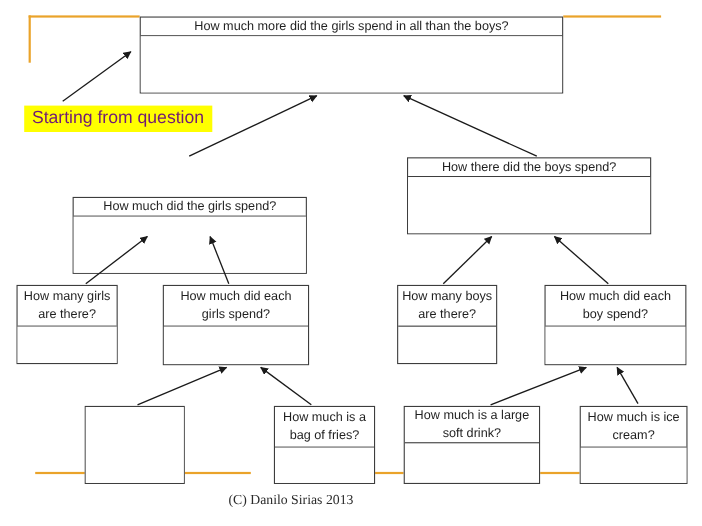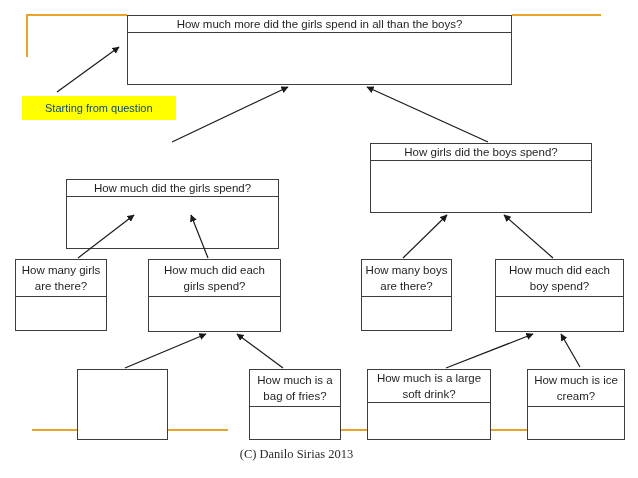--- a/index.html
+++ b/index.html
@@ -15,25 +15,25 @@
   }
   .box .title{
     border-bottom:1px solid #3d3d3d;display:flex;align-items:center;justify-content:center;
     text-align:center;font-size:11.5px;line-height:16px;padding:0 3px;color:#1f1f1f;
   }
   .t-one{height:16px;}
   .t-two{height:36px;}
   .box .body{flex:1;background:#ffffff;}
   .annotation{
     position:absolute;left:22px;top:96px;height:24px;line-height:24px;
-    background:var(--highlight,#FFFF00);color:#0c4a6e;font-size:11px;padding:0 23px;white-space:nowrap;
+    background:var(--highlight,#FFFF00);color:#701a75;font-size:16px;padding:0 7px;white-space:nowrap;
   }
   .copyright{
     position:absolute;left:0;top:447px;width:529px;text-align:center;
-    font-family:"Liberation Serif",serif;font-size:12.5px;color:#2a2a2a;margin-left:32px;
+    font-family:"Liberation Serif",serif;font-size:12.5px;color:#2a2a2a;
   }
   svg.arrows{position:absolute;inset:0;pointer-events:none;}
 </style>
 </head>
 <body style="--accent: #EAA32A; --highlight: #FFFF00;">
 
 <div class="canvas">
 
   <div class="accent" style="left:26px;top:14px;width:101px;height:2px;"></div>
   <div class="accent" style="left:512px;top:14px;width:89px;height:2px;"></div>
@@ -46,21 +46,21 @@
   <div class="box" style="left:127px;top:15px;width:385px;height:70px;">
     <div class="title t-one">How much more did the girls spend in all than the boys?</div>
     <div class="body"></div>
   </div>
 
   <div class="box" style="left:66px;top:143px;width:213px;height:70px;margin-top:36px;">
     <div class="title t-one">How much did the girls spend?</div>
     <div class="body"></div>
   </div>
   <div class="box" style="left:370px;top:143px;width:222px;height:70px;">
-    <div class="title t-one">How girls did the boys spend?</div>
+    <div class="title t-one">How there did the boys spend?</div>
     <div class="body"></div>
   </div>
 
   <div class="box" style="left:15px;top:259px;width:92px;height:72px;">
     <div class="title t-two">How many girls are there?</div>
     <div class="body"></div>
   </div>
   <div class="box" style="left:148px;top:259px;width:133px;height:73px;">
     <div class="title t-two">How much did each girls spend?</div>
     <div class="body"></div>

